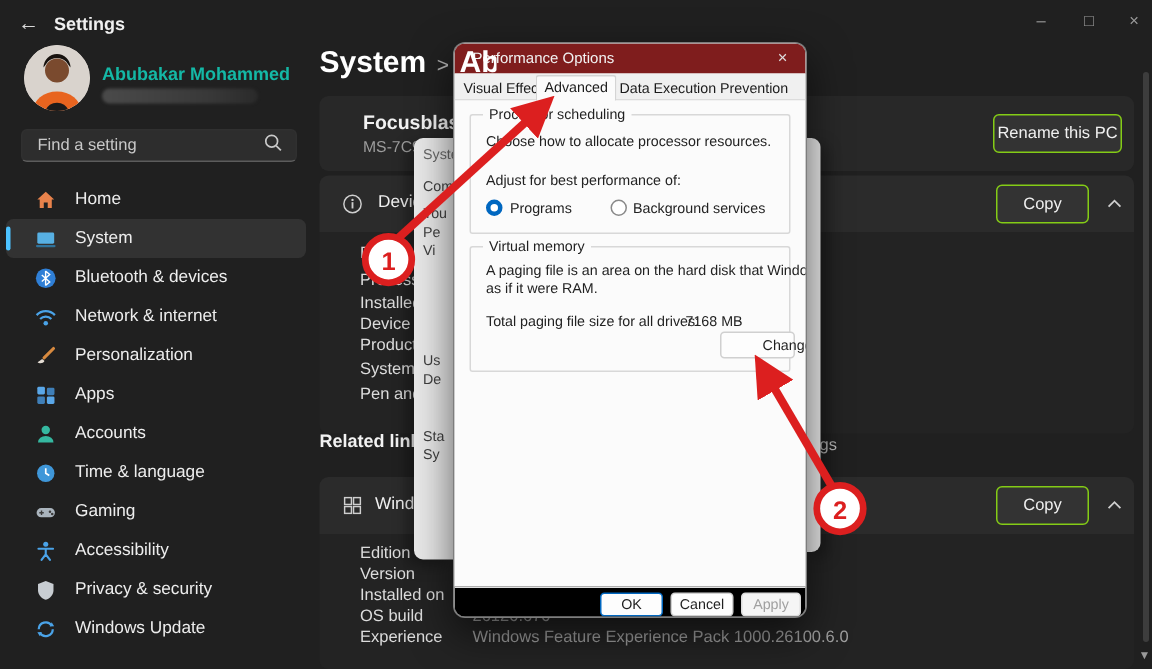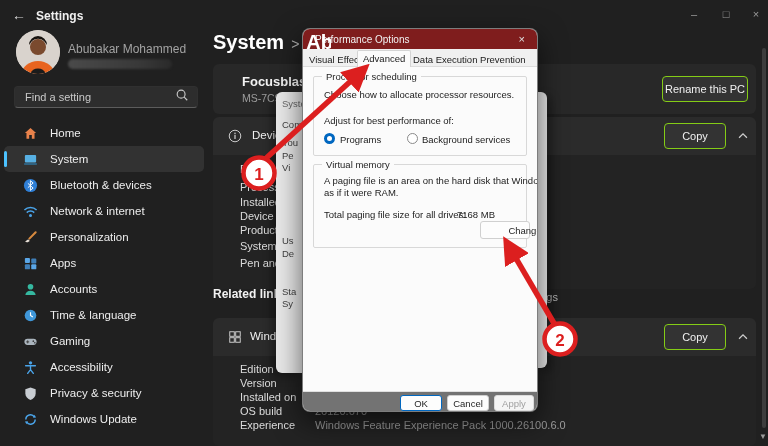--- a/index.html
+++ b/index.html
@@ -7,21 +7,21 @@
   #stage{position:relative;width:768px;height:446px;background:#202020;overflow:hidden;}
   .abs{position:absolute;}
 
   
   .tb-title{font-size:12px;font-weight:bold;color:#f0f0f0;}
   .back{color:#d8d8d8;font-size:14px;}
   .winctl{color:#9a9a9a;font-size:11px;width:24px;text-align:center;}
 
   
   .avatar{width:44px;height:44px;border-radius:50%;overflow:hidden;background:#d8d2cc;}
-  .uname{font-size:12px;font-weight:normal;color:#a3a3a3;white-space:nowrap;}
+  .uname{font-size:12px;font-weight:bold;color:#14b8a6;white-space:nowrap;}
   .ublur{width:104px;height:10px;border-radius:5px;background:linear-gradient(90deg,#4a4a4a,#383838 70%,#2a2a2a);filter:blur(1px);}
   .search{width:184px;height:22px;background:#2d2d2d;border:1px solid #303030;border-bottom:1px solid #5c5c5c;border-radius:4px;display:flex;align-items:center;padding:0 8px 0 10px;}
   .search .ph{flex:1;font-size:11px;color:#c9c9c9;}
   .nav{width:200px;}
   .nav-item{position:relative;height:26px;display:flex;align-items:center;border-radius:5px;padding-left:18px;}
   .nav-item.sel{background:#323232;}
   .nav-item .accent{position:absolute;left:0;top:5px;width:3px;height:16px;border-radius:2px;background:#4cc2ff;}
   .nicon{width:16px;height:16px;display:flex;align-items:center;justify-content:center;margin-right:12px;}
   .nlabel{font-size:11.5px;color:#ededed;white-space:nowrap;}
 
@@ -58,21 +58,21 @@
   .tab{position:absolute;top:5px;font-size:9.5px;color:#1b1b1b;white-space:nowrap;}
   .tab.sel{top:1px;background:#fbfbfb;border:1px solid #d4d4d4;border-bottom:1px solid #fbfbfb;padding:2px 5px 3px;border-radius:2px 2px 0 0;}
   .dlg-body{position:relative;height:324px;background:#fbfbfb;}
   .grp{position:absolute;left:10px;width:214px;border:1px solid #d8d8d8;border-radius:2px;}
   .grp .legend{position:absolute;top:-6px;left:8px;background:#fbfbfb;padding:0 4px;font-size:9.5px;color:#1f1f1f;white-space:nowrap;}
   .dtext{position:absolute;font-size:9.5px;color:#222222;white-space:nowrap;}
   .radio{position:absolute;width:11px;height:11px;border-radius:50%;}
   .radio.on{border:3.5px solid #0067c0;background:#ffffff;}
   .radio.off{border:1px solid #8a8a8a;background:#ffffff;}
   .btn-lite{position:absolute;background:#fdfdfd;border:1px solid #d0d0d0;border-radius:3px;font-size:9.5px;color:#1f1f1f;display:flex;align-items:center;justify-content:center;padding-left:48px;}
-  .dlg-footer{position:relative;height:22px;background:#737373;border-top:1px solid #e0e0e0;}
+  .dlg-footer{position:relative;height:22px;background:#000000;border-top:1px solid #e0e0e0;}
   .fbtn{position:absolute;top:3px;height:16px;background:#fdfdfd;border:1px solid #d0d0d0;border-radius:3px;font-size:9.5px;color:#1f1f1f;display:flex;align-items:center;justify-content:center;}
   .fbtn.def{border:1.5px solid #0067c0;}
   .fbtn.dis{color:#a0a0a0;background:#f5f5f5;border-color:#dcdcdc;}
 
   
   #anno{z-index:70;pointer-events:none;}
 </style>
 </head>
 <body>
 

